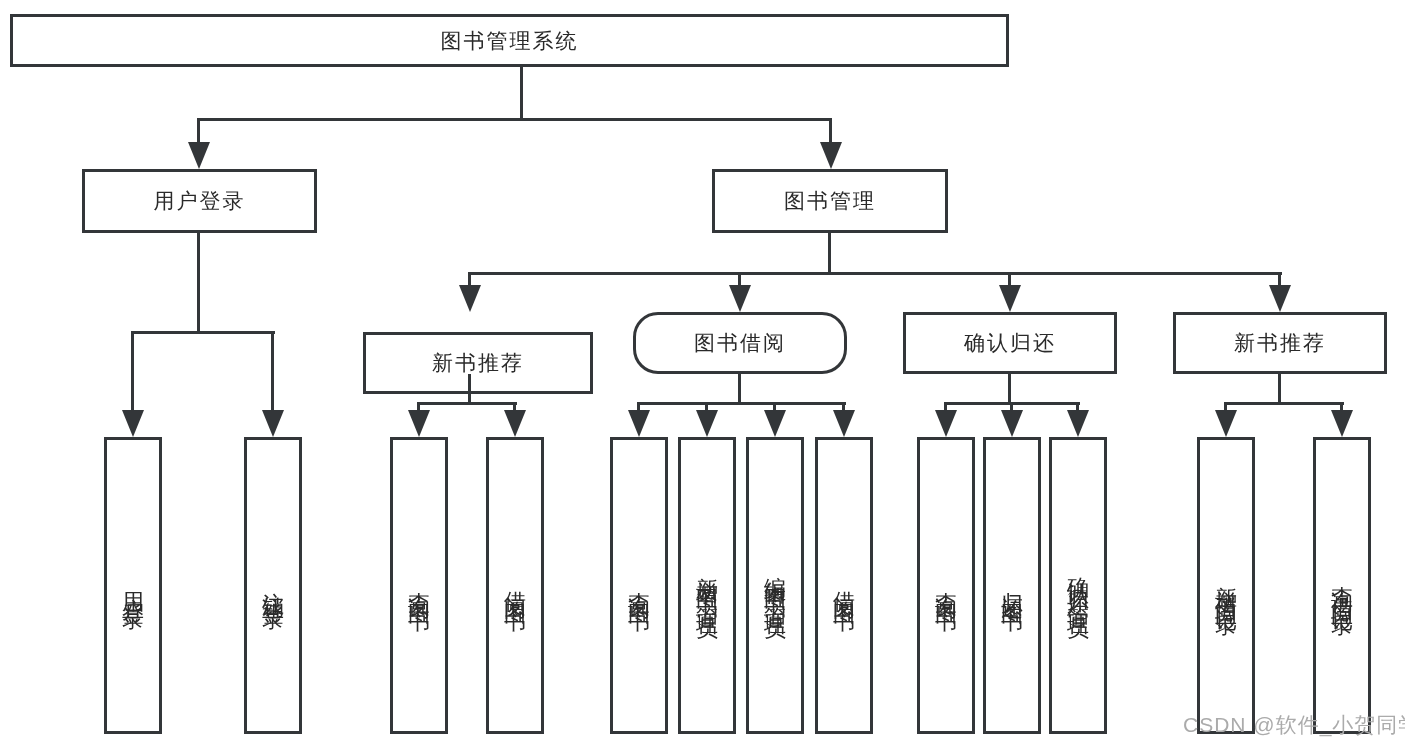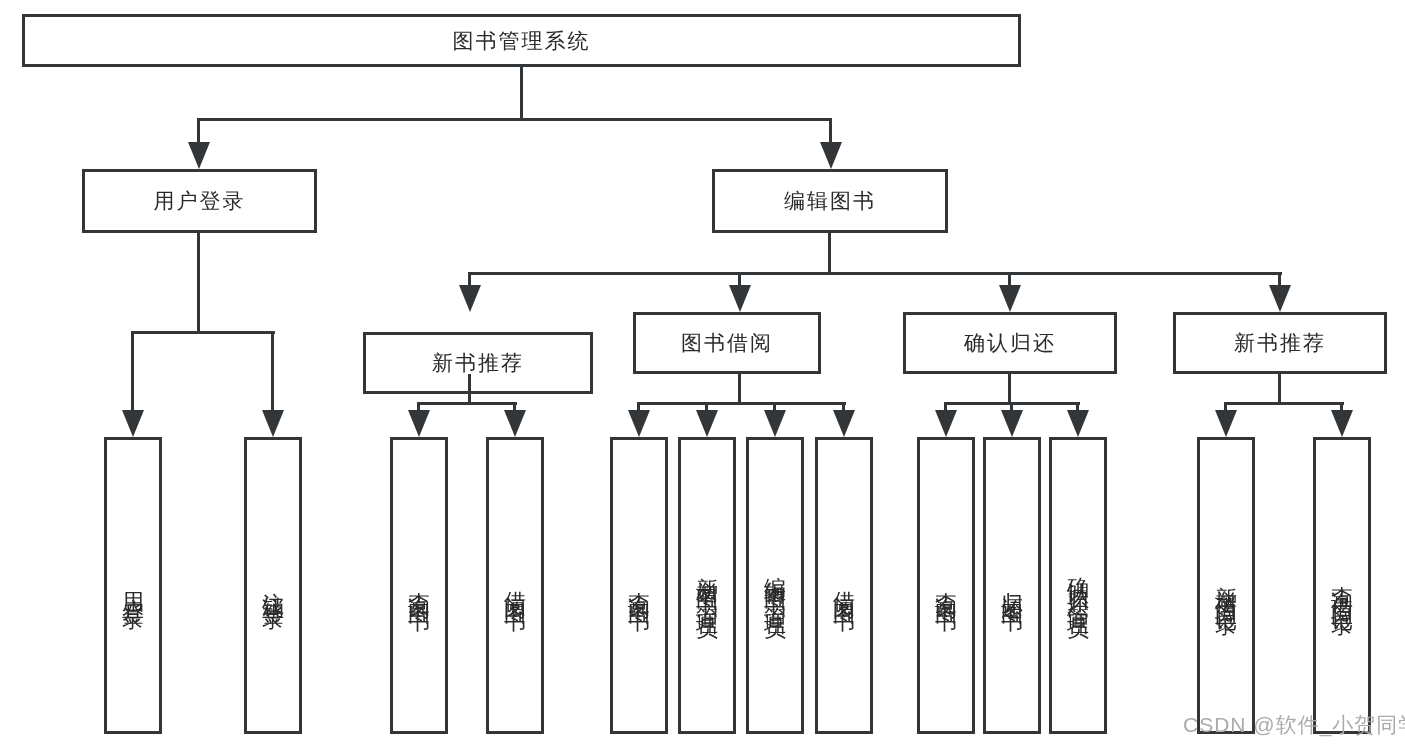--- a/index.html
+++ b/index.html
@@ -63,52 +63,52 @@
     letter-spacing: 1px;
     color: #ababab;
     white-space: nowrap;
   }
 </style>
 </head>
 <body>
 
 <div class="canvas">
 
-  <div class="hbox" style="left:22px; top:14px; width:999px; height:53px;">图书管理系统</div>
+  <div class="hbox" style="left:10px; top:14px; width:999px; height:53px;">图书管理系统</div>
 
   <div class="line" style="left:520px; top:66px; width:3px; height:55px;"></div>
   <div class="line" style="left:197px; top:118px; width:635px; height:3px;"></div>
   <div class="line" style="left:197px; top:118px; width:3px; height:28px;"></div>
   <div class="arrow" style="left:188px; top:142px;"></div>
   <div class="line" style="left:829px; top:118px; width:3px; height:28px;"></div>
   <div class="arrow" style="left:820px; top:142px;"></div>
 
   <div class="hbox" style="left:82px; top:169px; width:235px; height:64px;">用户登录</div>
-  <div class="hbox" style="left:712px; top:169px; width:236px; height:64px;">编辑图书</div>
+  <div class="hbox" style="left:712px; top:169px; width:236px; height:64px;">图书管理</div>
 
   <div class="line" style="left:197px; top:233px; width:3px; height:101px;"></div>
   <div class="line" style="left:131px; top:331px; width:144px; height:3px;"></div>
   <div class="line" style="left:131px; top:331px; width:3px; height:81px;"></div>
   <div class="arrow" style="left:122px; top:410px;"></div>
   <div class="line" style="left:271px; top:331px; width:3px; height:81px;"></div>
   <div class="arrow" style="left:262px; top:410px;"></div>
 
   <div class="line" style="left:828px; top:233px; width:3px; height:41px;"></div>
   <div class="line" style="left:468px; top:272px; width:814px; height:3px;"></div>
   <div class="line" style="left:468px; top:272px; width:3px; height:16px;"></div>
   <div class="arrow" style="left:459px; top:285px;"></div>
   <div class="line" style="left:738px; top:272px; width:3px; height:16px;"></div>
   <div class="arrow" style="left:729px; top:285px;"></div>
   <div class="line" style="left:1008px; top:272px; width:3px; height:16px;"></div>
   <div class="arrow" style="left:999px; top:285px;"></div>
   <div class="line" style="left:1278px; top:272px; width:3px; height:16px;"></div>
   <div class="arrow" style="left:1269px; top:285px;"></div>
 
   <div class="hbox" style="left:363px; top:332px; width:230px; height:62px;">新书推荐</div>
-  <div class="hbox" style="left:633px; top:312px; width:188px; height:62px;">图书借阅</div>
+  <div class="hbox" style="left:633px; top:312px; width:214px; height:62px;border-radius:25px;">图书借阅</div>
   <div class="hbox" style="left:903px; top:312px; width:214px; height:62px;">确认归还</div>
   <div class="hbox" style="left:1173px; top:312px; width:214px; height:62px;">新书推荐</div>
 
   <div class="line" style="left:468px; top:374px; width:3px; height:30px;"></div>
   <div class="line" style="left:417px; top:402px; width:100px; height:3px;"></div>
   <div class="line" style="left:417px; top:402px; width:3px; height:10px;"></div>
   <div class="arrow" style="left:408px; top:410px;"></div>
   <div class="line" style="left:513px; top:402px; width:3px; height:10px;"></div>
   <div class="arrow" style="left:504px; top:410px;"></div>
 

